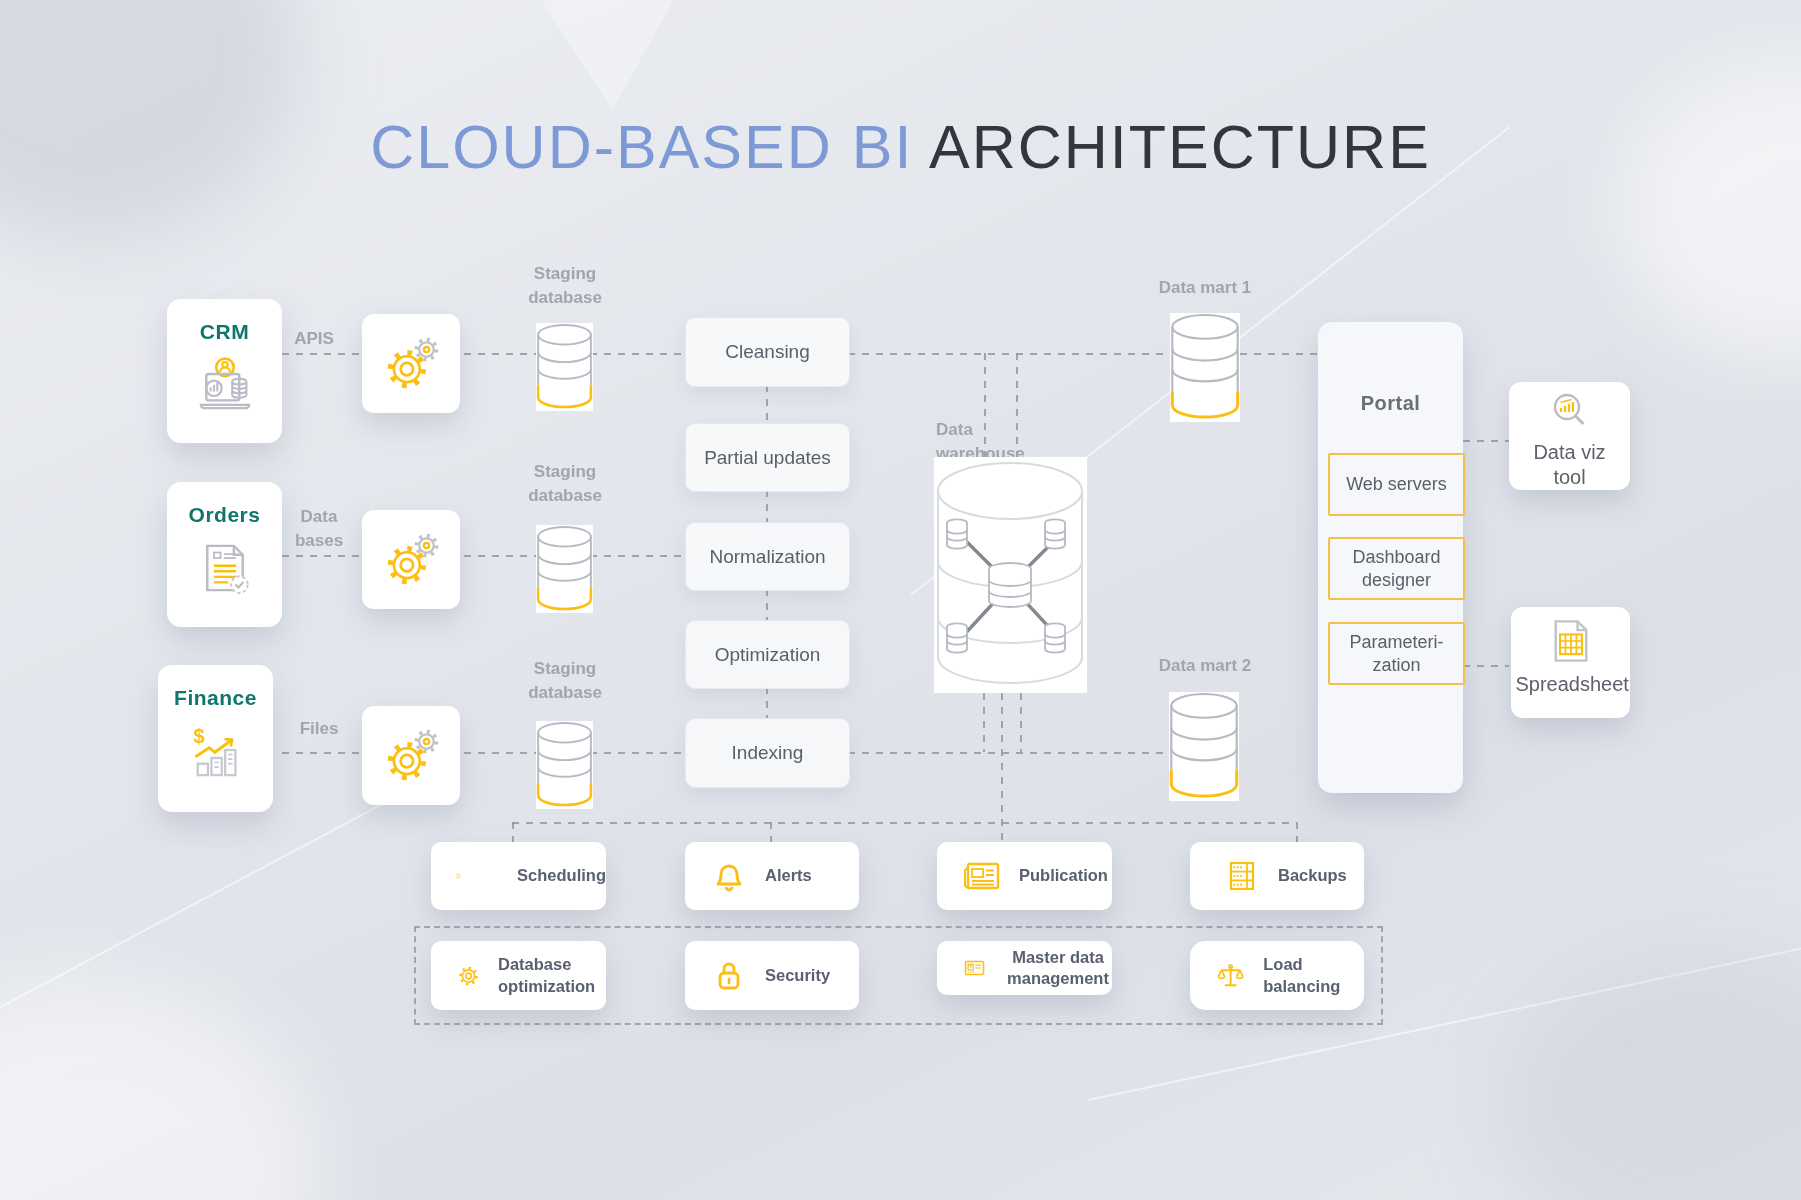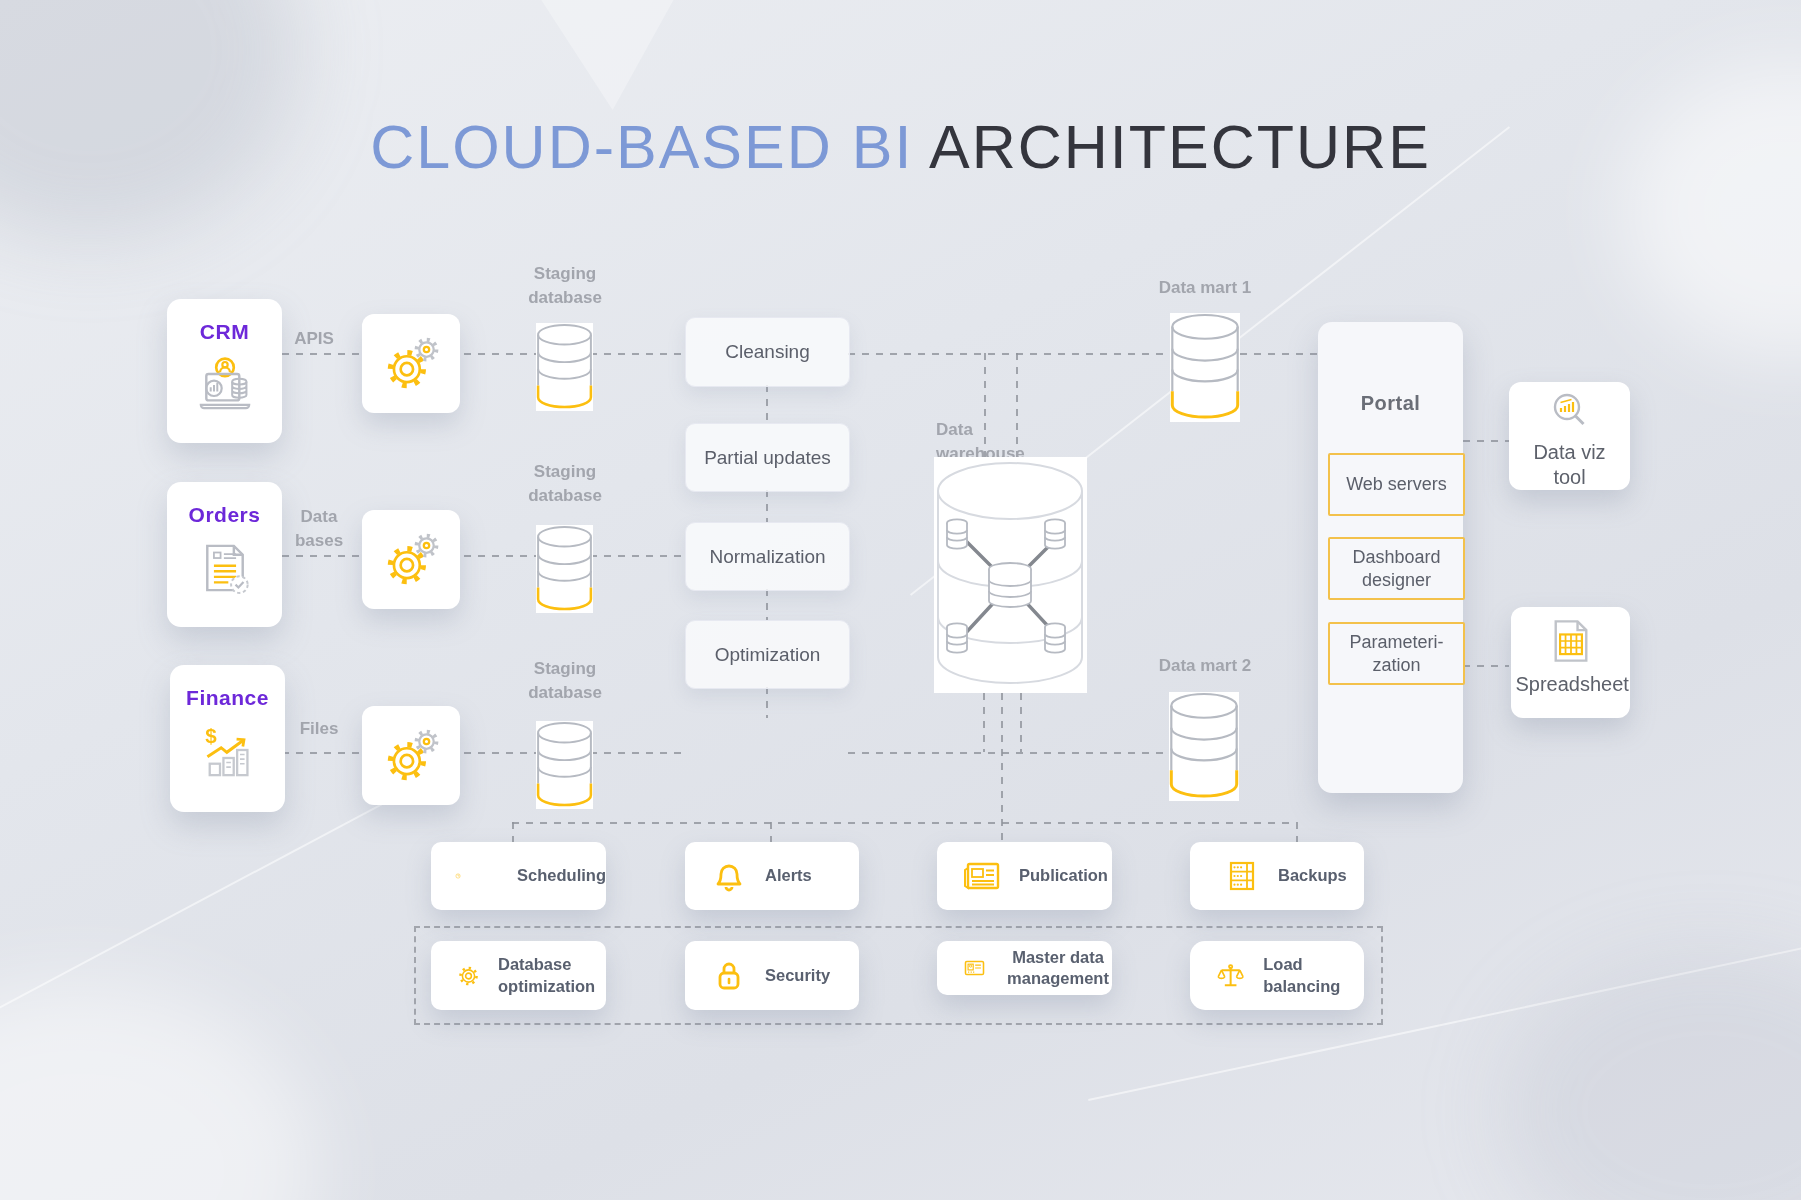--- a/index.html
+++ b/index.html
@@ -8,21 +8,21 @@
     background:linear-gradient(155deg,#eceef2 0%,#e3e6ec 38%,#dde0e7 70%,#e6e8ee 100%);}
   
   .deco{position:absolute;pointer-events:none;}
   .deco-line{height:2px;background:rgba(255,255,255,.55);}
   .deco-tri{width:0;height:0;border-left:90px solid transparent;border-right:90px solid transparent;
     border-bottom:150px solid rgba(255,255,255,.25);}
   .deco-blob{border-radius:50%;filter:blur(40px);}
   .lbl{position:absolute;color:#a2a5ad;font-weight:bold;font-size:17px;line-height:1.4;text-align:center;}
   .card{position:absolute;background:#fff;border-radius:14px;
     box-shadow:0 14px 30px rgba(125,135,158,.28);display:flex;flex-direction:column;align-items:center;}
-  .card .ttl{margin-top:21px;font-size:21px;font-weight:bold;color:#6d28d9;letter-spacing:.5px;}
+  .card .ttl{margin-top:21px;font-size:21px;font-weight:bold;color:#0f766e;letter-spacing:.5px;}
   .gearbox{position:absolute;background:#fff;border-radius:12px;
     box-shadow:0 12px 26px rgba(125,135,158,.26);display:flex;align-items:center;justify-content:center;}
   .pbox{position:absolute;background:rgba(250,251,253,.82);border:1px solid #e7e9f1;border-radius:10px;
     box-shadow:0 8px 18px rgba(130,140,165,.16);display:flex;align-items:center;justify-content:center;
     color:#5b5f6a;font-size:19px;}
   .cylblock{position:absolute;background:#fff;display:flex;align-items:center;justify-content:center;}
   .dash-h{position:absolute;height:2px;opacity:.8;
     background:repeating-linear-gradient(90deg,#8f939b 0 7px,transparent 7px 14px);}
   .dash-v{position:absolute;width:2px;opacity:.8;
     background:repeating-linear-gradient(180deg,#8f939b 0 7px,transparent 7px 14px);}
@@ -99,21 +99,21 @@
     <svg width="62" height="62" viewBox="0 0 56 56" fill="none" style="margin-top:10px;">
       <path d="M12 8 h24 l8 8 v32 h-32 z" stroke="#b9bcc4" stroke-width="2.2" fill="#fff"></path>
       <path d="M36 8 v8 h8" stroke="#b9bcc4" stroke-width="2.2"></path>
       <rect x="18" y="14" width="6" height="5" stroke="#b9bcc4" stroke-width="1.6"></rect>
       <path d="M27 15.5 h11 M27 19 h11" stroke="#b9bcc4" stroke-width="1.6"></path>
       <path d="M18 26 h20 M18 31 h20 M18 36 h20 M18 41 h13" stroke="#fcbf10" stroke-width="2.2"></path>
       <circle cx="41" cy="43" r="7.5" stroke="#c6c9cf" stroke-width="1.8" fill="#fff" stroke-dasharray="3 2.4"></circle>
       <path d="M37.5 43 l2.6 2.6 l4.6 -5" stroke="#b9bcc4" stroke-width="2"></path>
     </svg>
   </div>
-  <div class="card" style="left:170px;top:665px;width:115px;height:147px;">
+  <div class="card" style="left:158px;top:665px;width:115px;height:147px;">
     <div class="ttl">Finance</div>
     <svg width="64" height="64" viewBox="0 0 56 56" fill="none" style="margin-top:8px;">
       <text x="8" y="22" fill="#fcbf10" font-size="18" font-weight="bold" font-family="Liberation Sans, sans-serif">$</text>
       <path d="M10 34 L22 26 l5 4 L42 19" stroke="#fcbf10" stroke-width="2.6" fill="none"></path>
       <path d="M35.5 18.5 l6.5 0.5 l-1 6" stroke="#fcbf10" stroke-width="2.4" fill="none"></path>
       <rect x="12" y="40" width="9" height="10" stroke="#c6c9cf" stroke-width="2"></rect>
       <rect x="24" y="35" width="9" height="15" stroke="#c6c9cf" stroke-width="2"></rect>
       <rect x="36" y="28" width="9" height="22" stroke="#c6c9cf" stroke-width="2"></rect>
       <path d="M26.5 39 h4 M26.5 43 h4 M38.5 32 h4 M38.5 36 h4 M38.5 40 h4" stroke="#c6c9cf" stroke-width="1.4"></path>
     </svg>
@@ -186,20 +186,23 @@
       <span>Partial updates</span>
     </div>
   <div class="pbox" style="left:685px;top:317px;width:163px;height:68px;">
       <span>Cleansing</span>
     </div>
   <div class="pbox" style="left:685px;top:522px;width:163px;height:67px;">
       <span>Normalization</span>
     </div>
   <div class="pbox" style="left:685px;top:620px;width:163px;height:67px;">
       <span>Optimization</span>
+    </div>
+  <div class="pbox" style="left:685px;top:718px;width:163px;height:68px;">
+      <span>Indexing</span>
     </div>
 
   <div class="lbl" style="left:936px;top:418px;width:104px;text-align:left;">Data warehouse</div>
   <div class="cylblock" style="left:934px;top:457px;width:153px;height:236px;">
     <svg width="153" height="236" viewBox="0 0 153 236" fill="none">
       <ellipse cx="76" cy="34" rx="72" ry="28" stroke="#d7dae0" stroke-width="2"></ellipse>
       <path d="M4 34 V200 M148 34 V200" stroke="#d7dae0" stroke-width="2"></path>
       <path d="M4 104 a72 26 0 0 0 144 0 M4 160 a72 26 0 0 0 144 0 M4 200 a72 26 0 0 0 144 0" stroke="#d7dae0" stroke-width="2"></path>
       <path d="M76 128 L28 80 M76 128 L124 80 M76 128 L28 180 M76 128 L124 180" stroke="#84888f" stroke-width="3.4"></path>
       <g stroke="#b6bac2" stroke-width="1.8">

